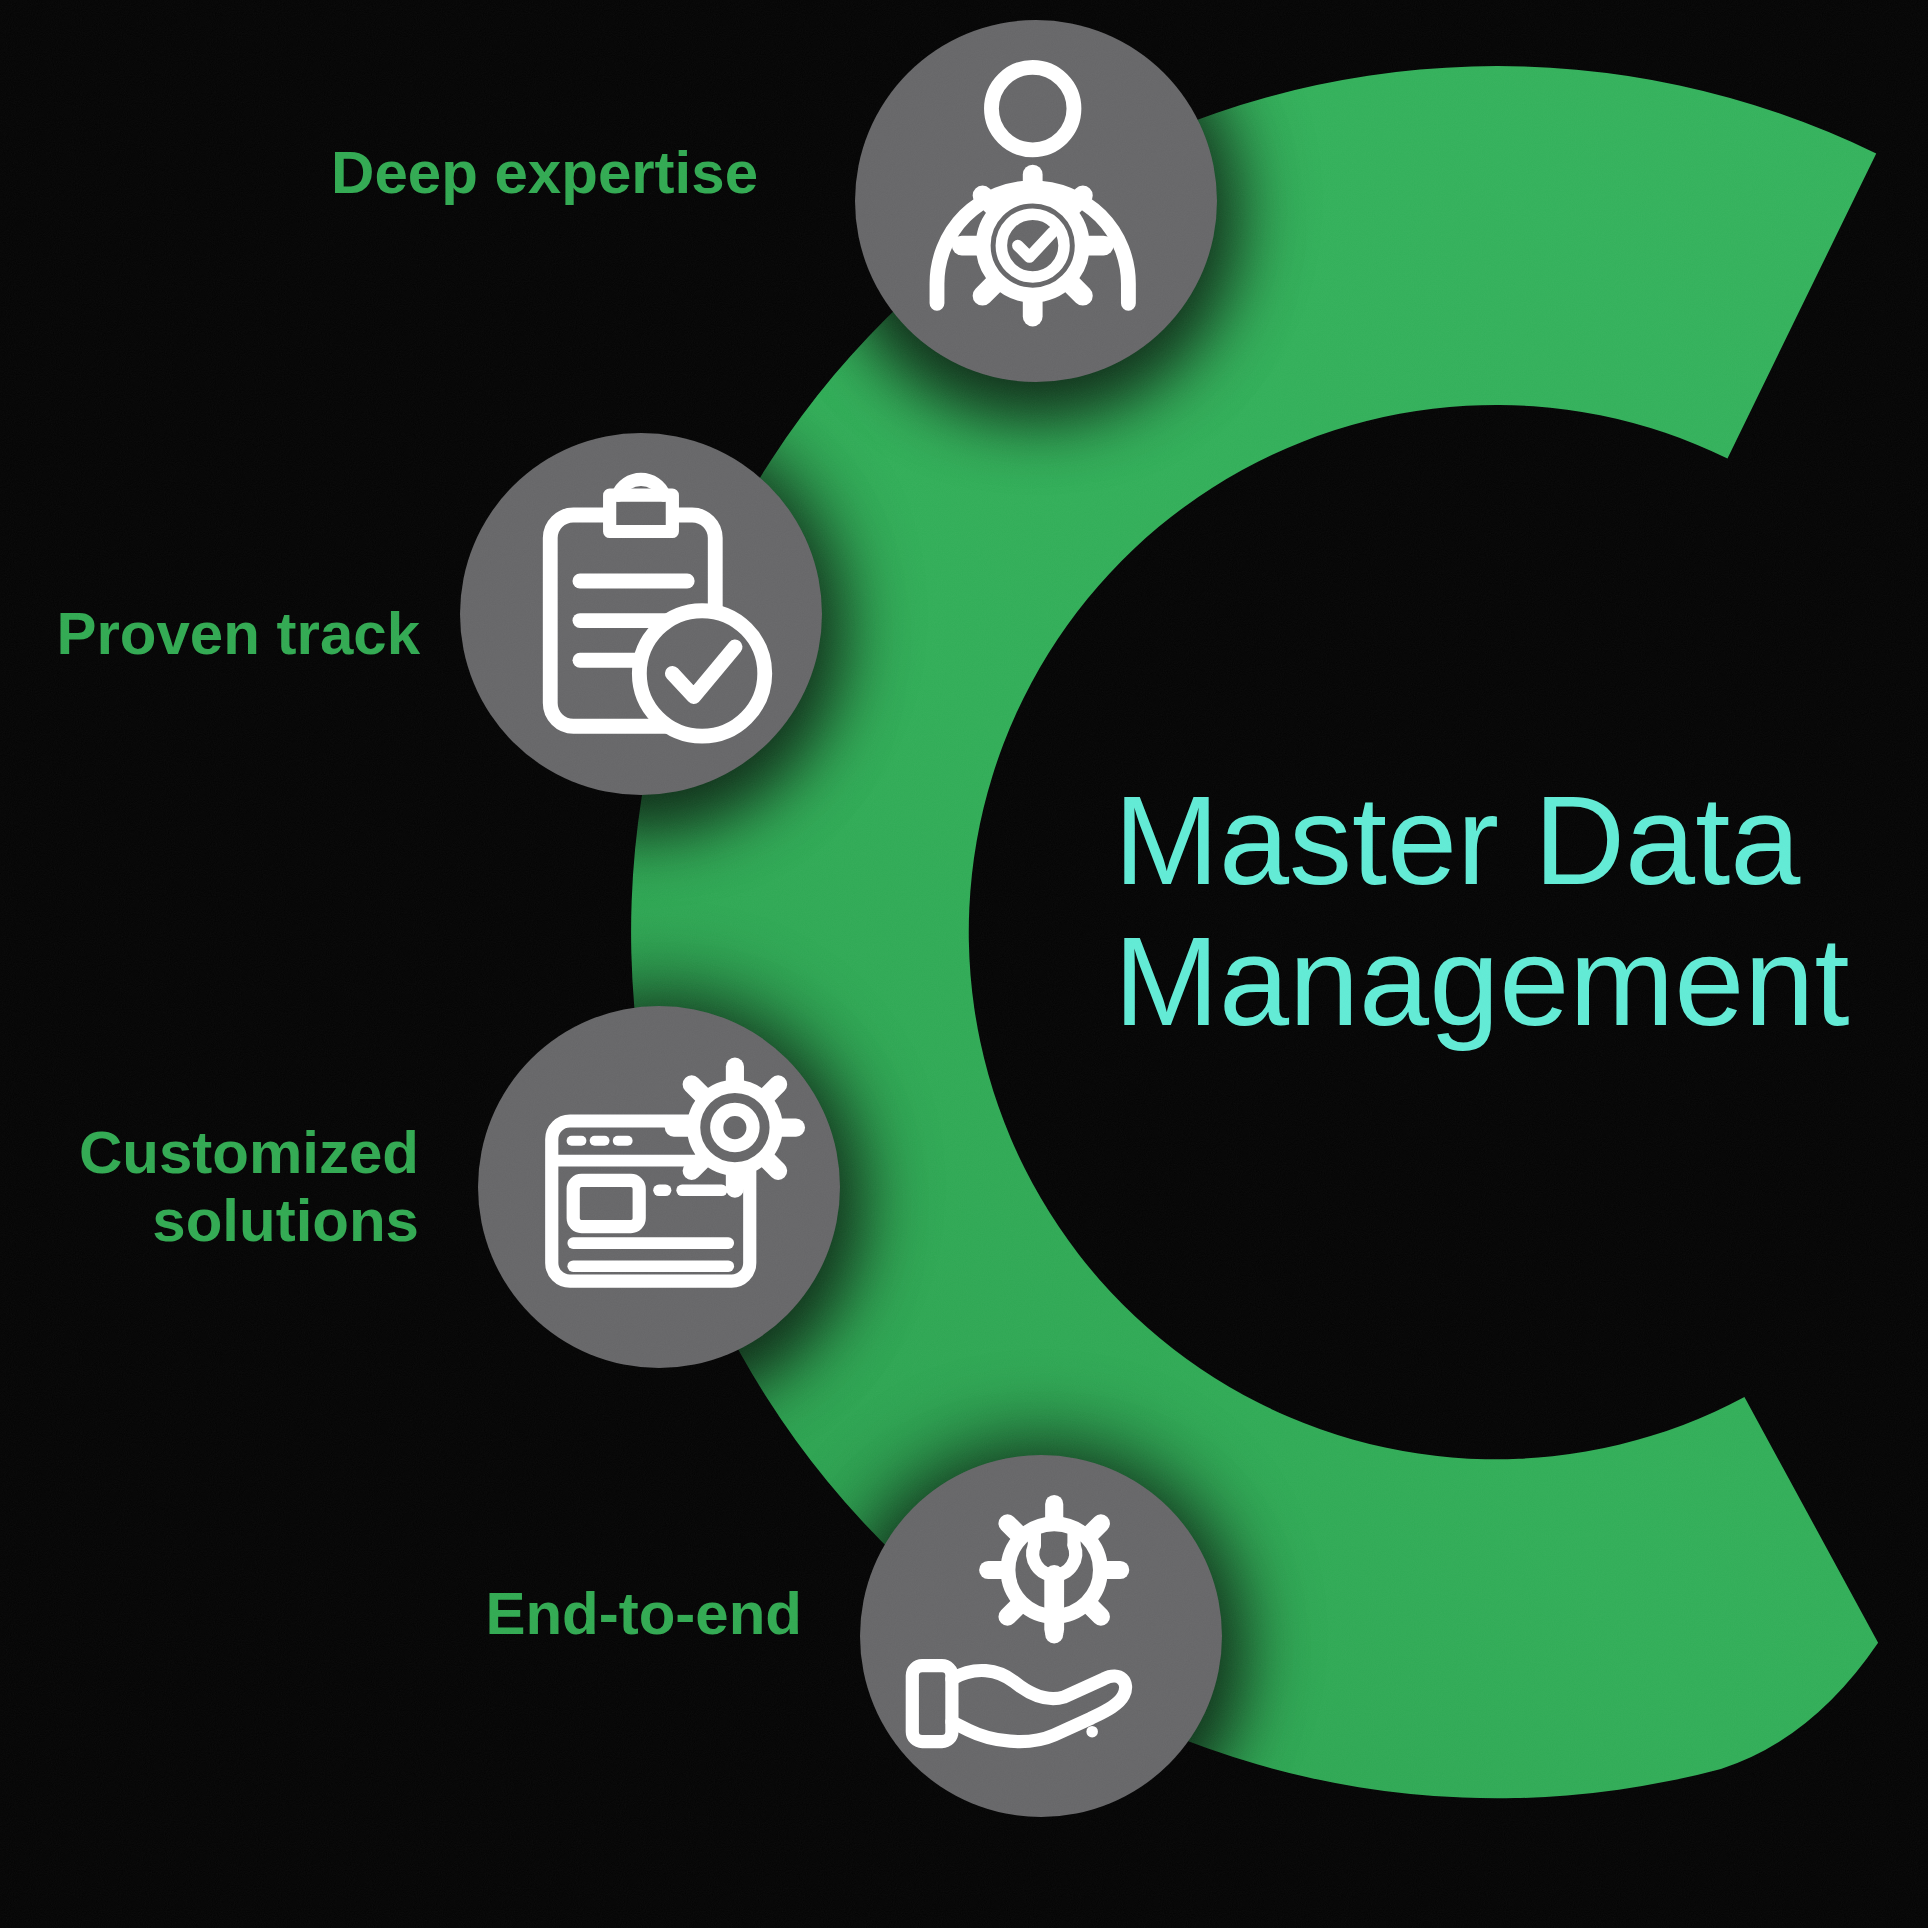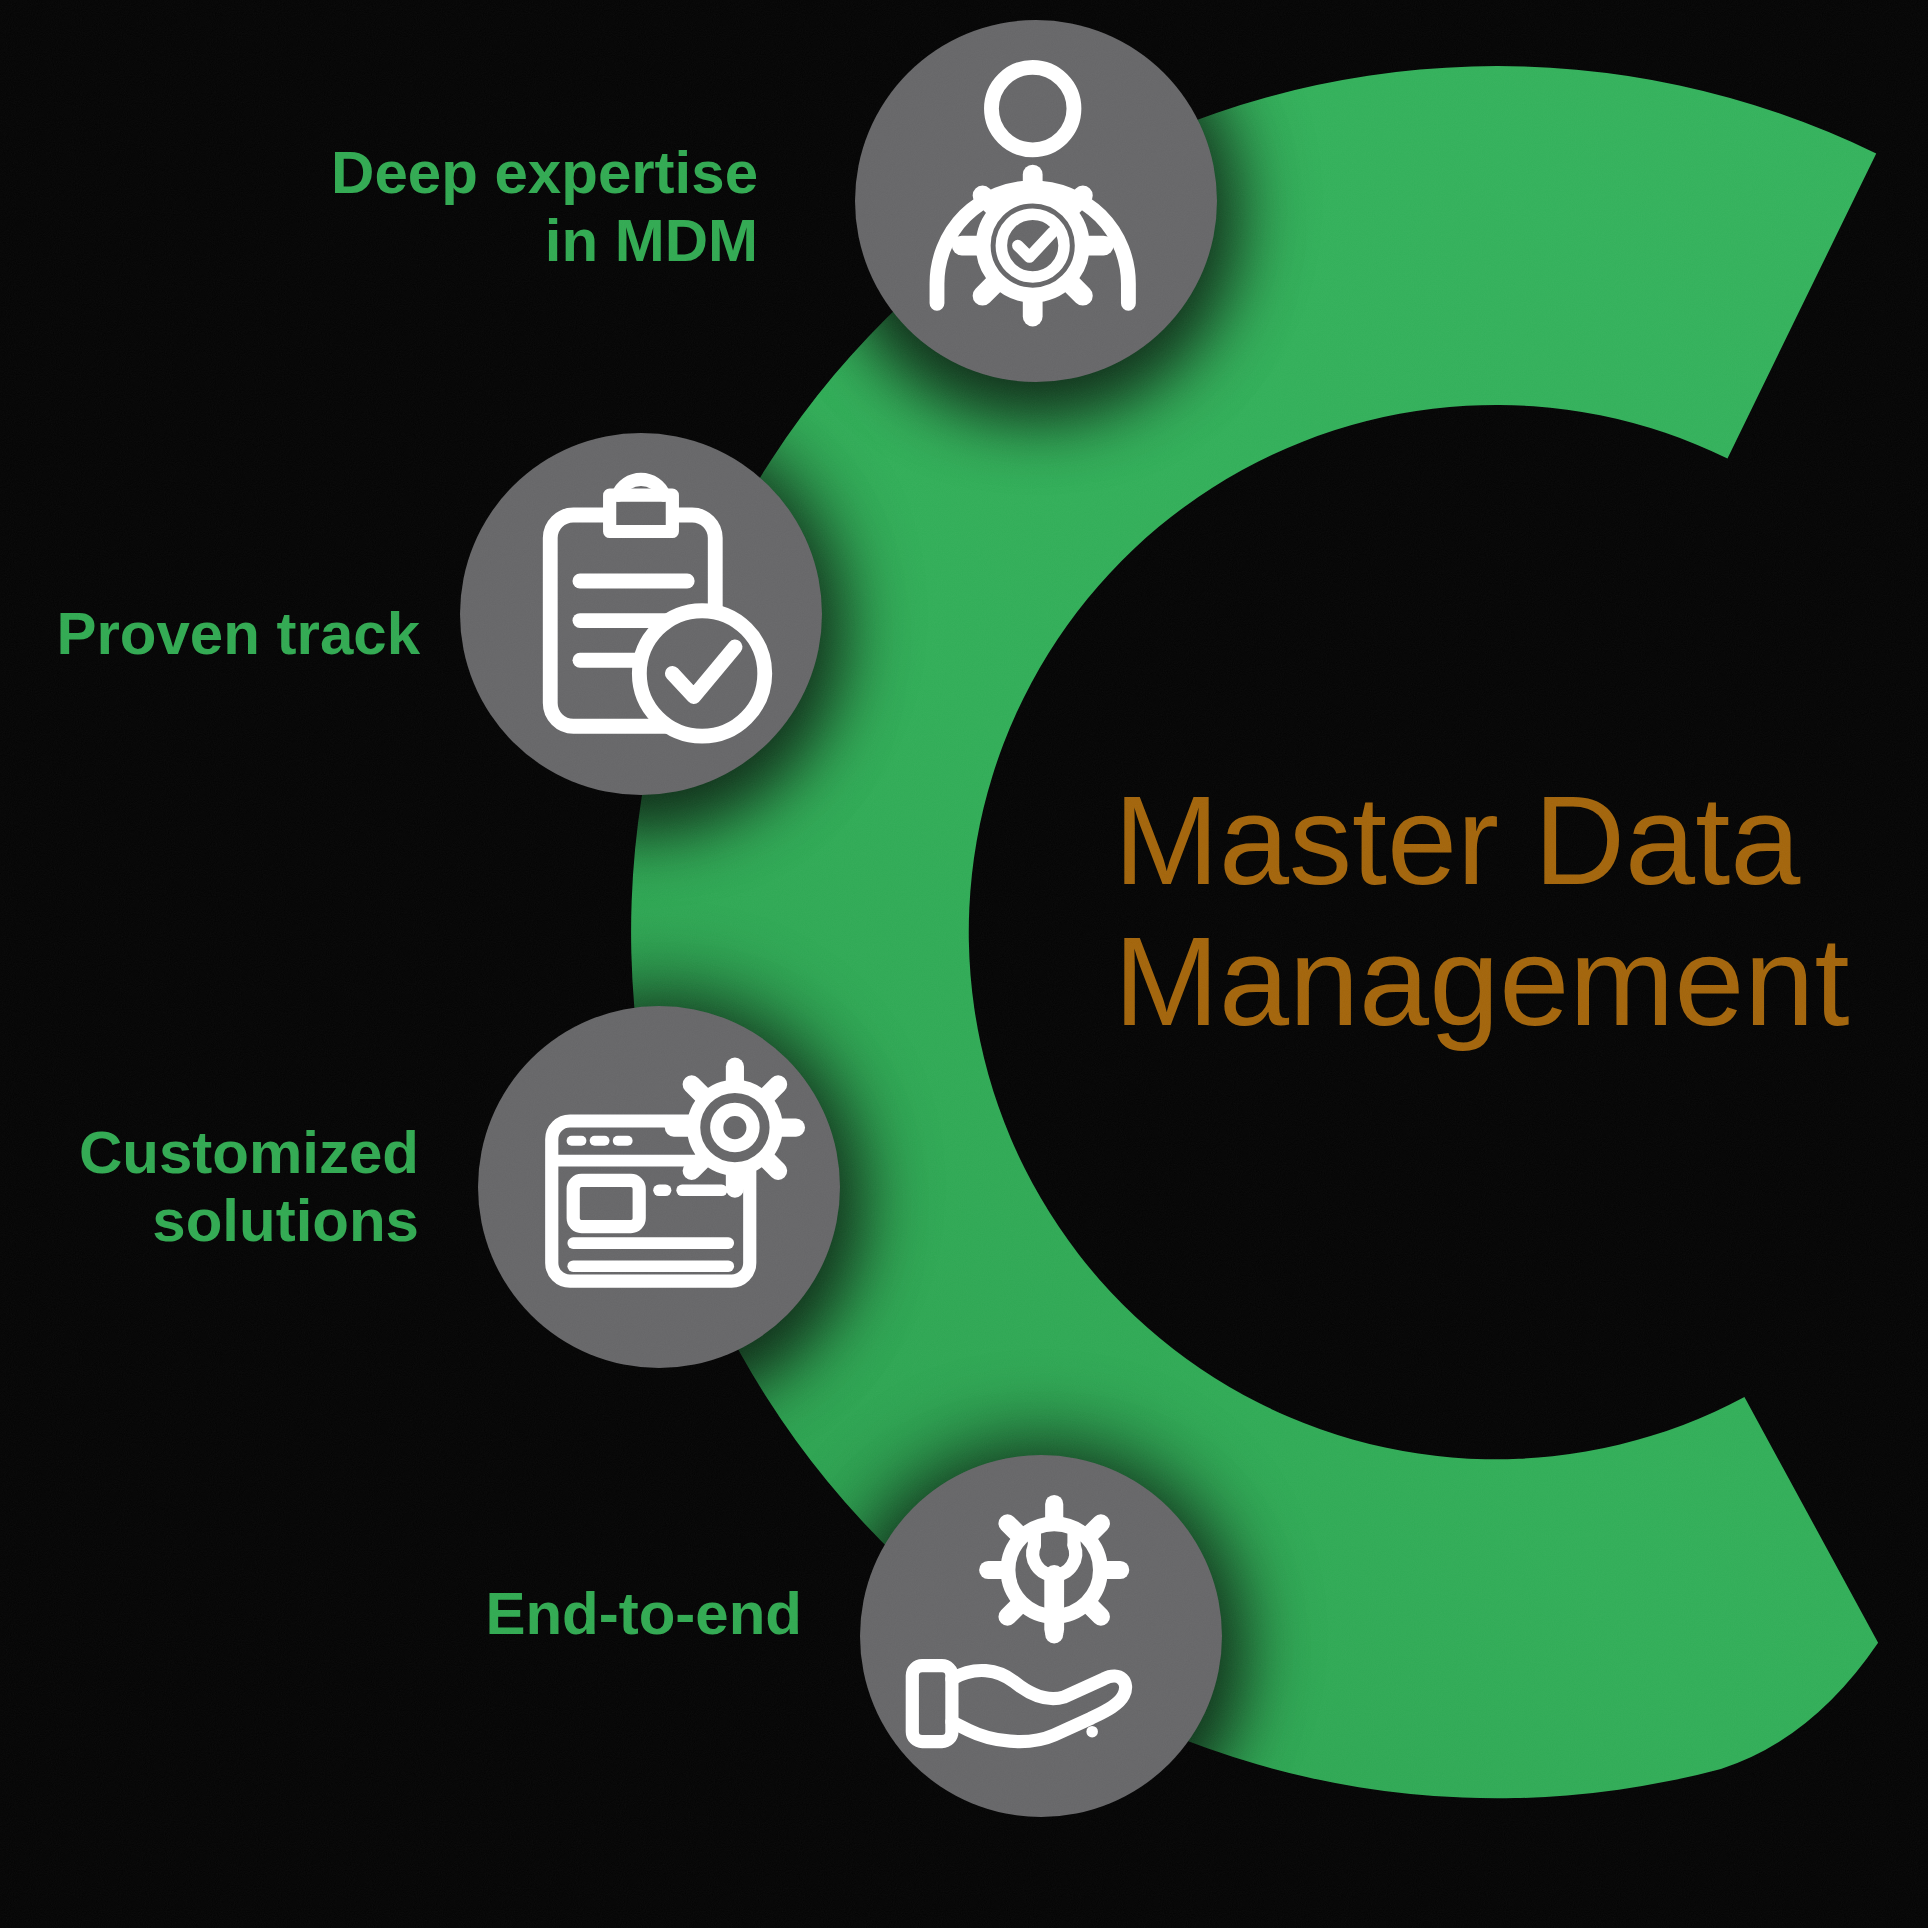--- a/index.html
+++ b/index.html
@@ -12,21 +12,21 @@
     position:absolute;width:362px;height:362px;border-radius:50%;
     background:#646466;z-index:2;display:flex;align-items:center;justify-content:center;
     box-shadow:0 24.5px 66px 11.3px rgba(0,0,0,.6), 0 0 75px 26px rgba(0,0,0,.45);
   }
   .feature-circle svg{display:block;}
   .label{
     position:absolute;z-index:3;text-align:right;color:#2ea84f;
     font-size:60px;line-height:68px;font-weight:bold;white-space:nowrap;
   }
   .title{
-    position:absolute;z-index:3;color:#a16207;font-size:126px;line-height:141px;
+    position:absolute;z-index:3;color:#5eead4;font-size:126px;line-height:141px;
     font-weight:400;white-space:nowrap;text-align:left;
   }
   .grain{position:absolute;left:0;top:0;z-index:4;pointer-events:none;opacity:.05;}
   .ic{stroke:#fff;fill:none;stroke-linecap:round;stroke-linejoin:round;}
   .icfill{fill:#646466;}
 </style>
 </head>
 <body>
 
 <div class="stage">
@@ -137,21 +137,20 @@
                          C 147 142 138 146 130 150
                          L 108 160
                          C 92 167 70 164 56 157
                          L 46 152" stroke-width="8"></path>
       <circle cx="131" cy="158" r="3.5" fill="#fff" stroke="none"></circle>
     </svg>
   </div>
 
   <div class="label" style="right:1170px;top:139px;">
     <div>Deep expertise</div>
-    <div>in MDM</div>
   </div>
 
   <div class="label" style="right:1508px;top:580px;margin-top:20px;">
     <div>Proven track</div>
   </div>
 
   <div class="label" style="right:1509px;top:1119px;">
     <div>Customized</div>
     <div>solutions</div>
   </div>

